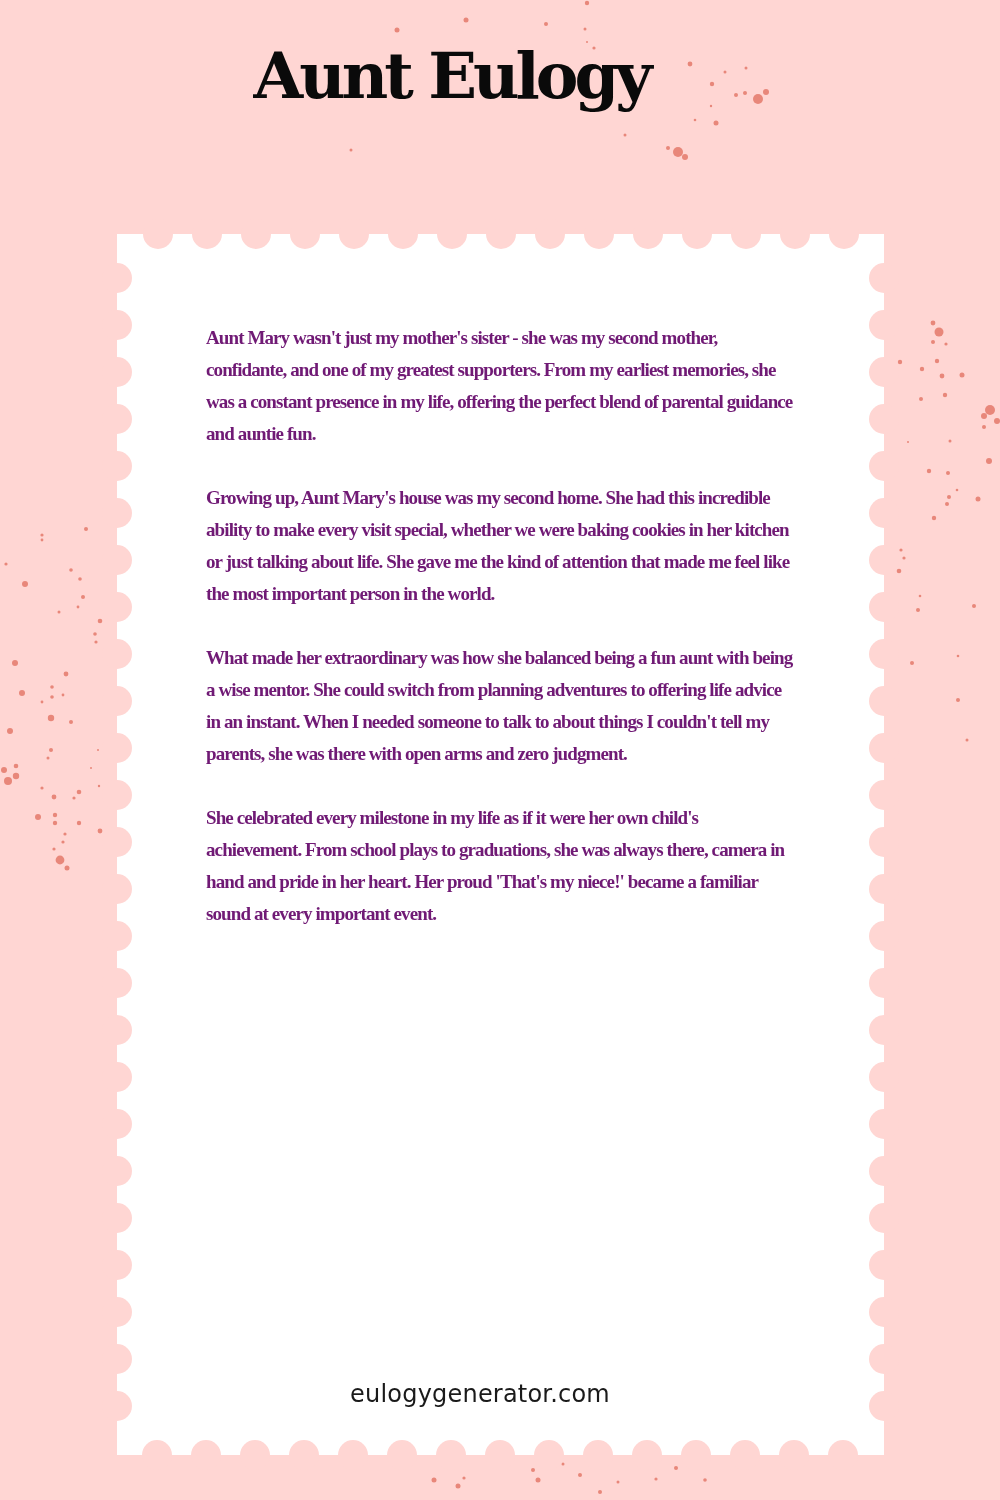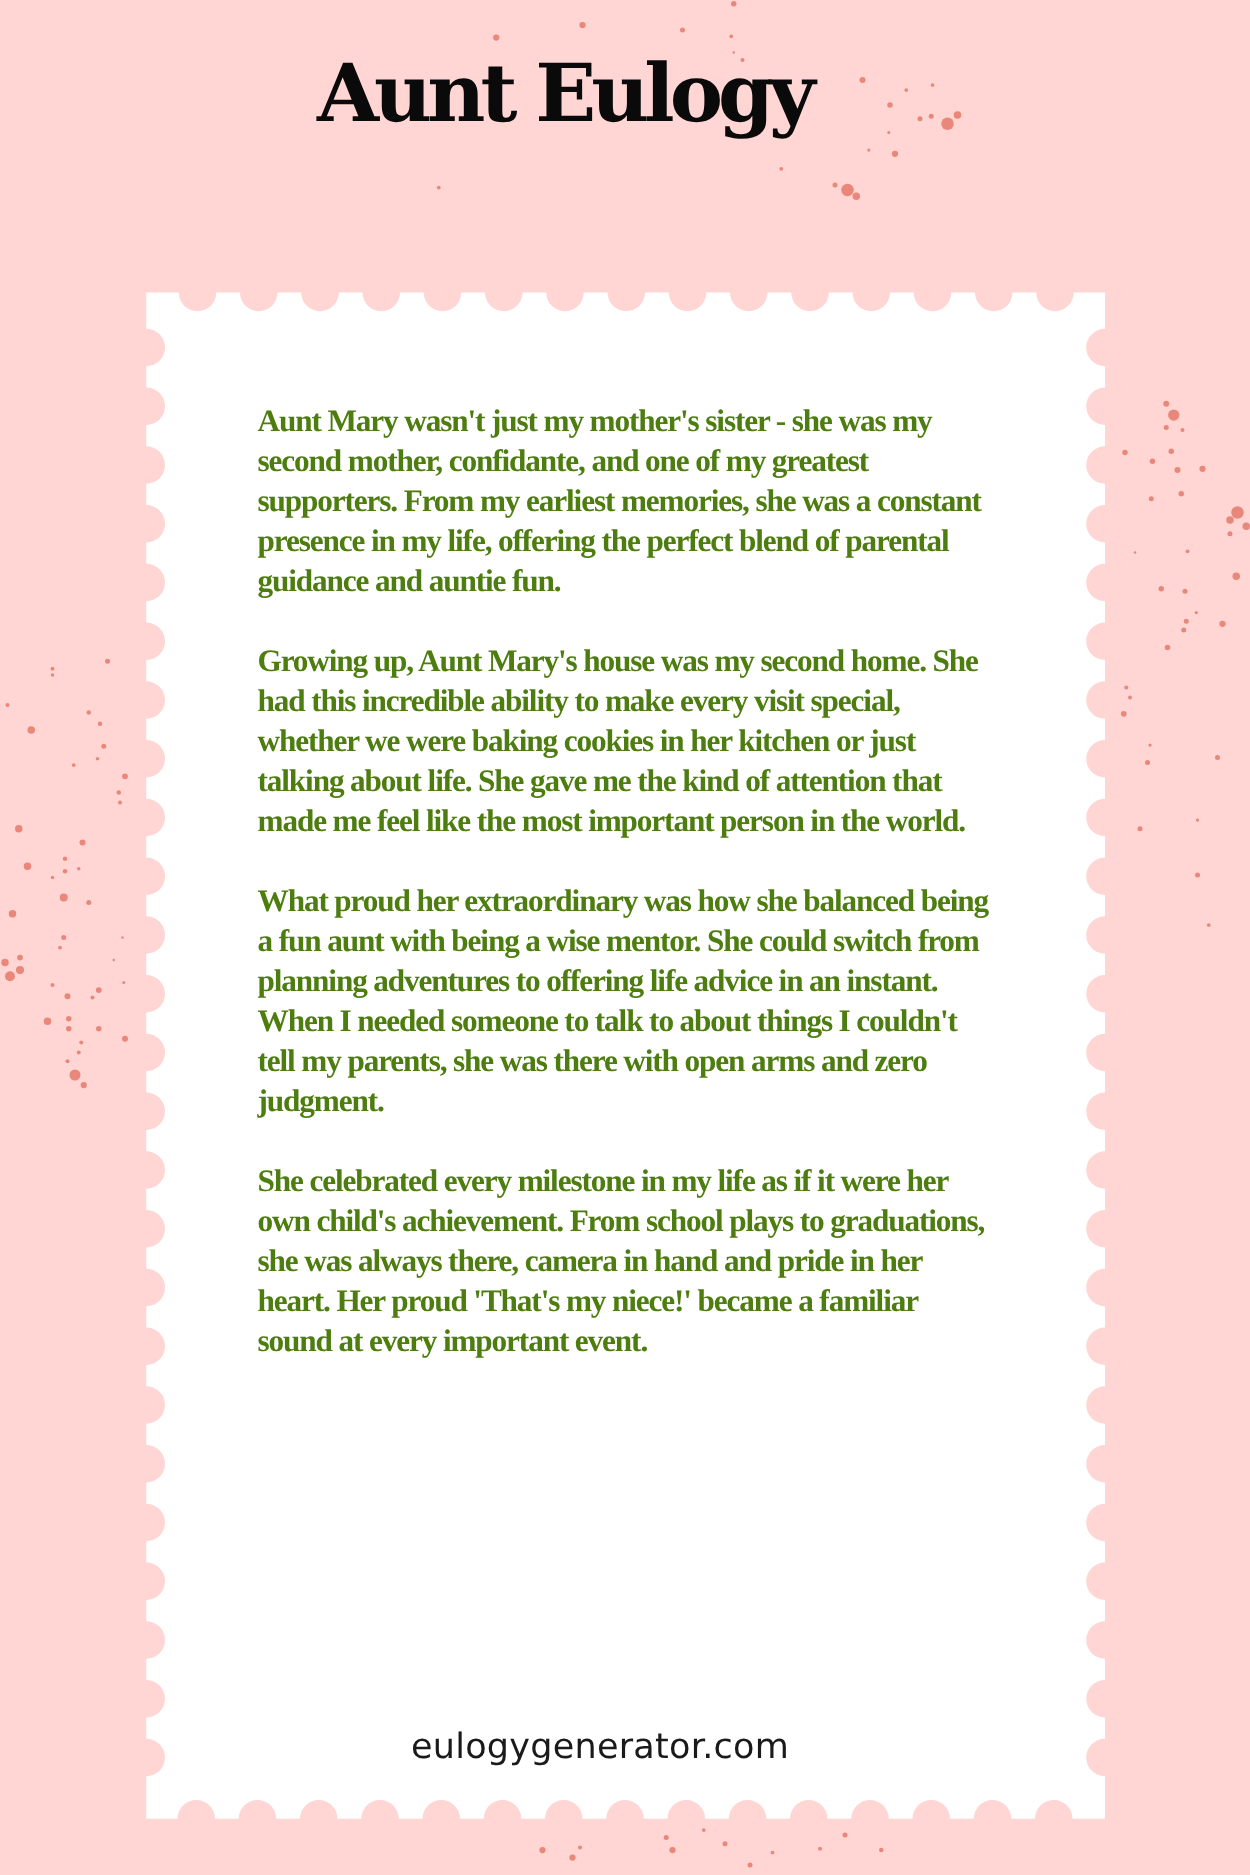--- a/index.html
+++ b/index.html
@@ -16,26 +16,26 @@
   }
   .title span { display: block; }
   .card {
     position: absolute; left: 117px; top: 234px; width: 767px; height: 1221px;
     background: #ffffff;
   }
   .scallops { position: absolute; left: 0; top: 0; width: 1000px; height: 1500px; pointer-events: none; }
   .body-text {
     position: absolute; left: 206px; top: 322px; width: 590px;
     font-family: "Liberation Serif", serif; font-weight: bold;
-    font-size: 25px; line-height: 32px; letter-spacing: -0.9px; color: #4d7c0f;
+    font-size: 19px; line-height: 32px; letter-spacing: -0.9px; color: #701a75;
   }
   .body-text p { margin: 0 0 32px 0; }
   .footer-url {
     position: absolute; left: 300px; top: 1380px; width: 360px; text-align: center;
-    font-family: "DejaVu Sans", sans-serif; font-size: 28px; color: #1a1a1a; letter-spacing: 0.2px;
+    font-family: "DejaVu Sans", sans-serif; font-size: 24px; color: #1a1a1a; letter-spacing: 0.2px;
   }
 </style>
 </head>
 <body>
 
 <svg class="splatter" viewBox="0 0 1000 1500">
   <g fill="#E8877A">
 
     <circle cx="397" cy="30" r="2.5"></circle>
       <circle cx="466" cy="20" r="2.5"></circle>
@@ -252,17 +252,17 @@
       <circle cx="117" cy="1359" r="15"></circle>
       <circle cx="884" cy="1359" r="15"></circle>
       <circle cx="117" cy="1406" r="15"></circle>
       <circle cx="884" cy="1406" r="15"></circle>
     </g>
 </svg>
 
 <div class="body-text">
   <p>Aunt Mary wasn't just my mother's sister - she was my second mother, confidante, and one of my greatest supporters. From my earliest memories, she was a constant presence in my life, offering the perfect blend of parental guidance and auntie fun.</p>
   <p>Growing up, Aunt Mary's house was my second home. She had this incredible ability to make every visit special, whether we were baking cookies in her kitchen or just talking about life. She gave me the kind of attention that made me feel like the most important person in the world.</p>
-  <p>What proud her extraordinary was how she balanced being a fun aunt with being a wise mentor. She could switch from planning adventures to offering life advice in an instant. When I needed someone to talk to about things I couldn't tell my parents, she was there with open arms and zero judgment.</p>
+  <p>What made her extraordinary was how she balanced being a fun aunt with being a wise mentor. She could switch from planning adventures to offering life advice in an instant. When I needed someone to talk to about things I couldn't tell my parents, she was there with open arms and zero judgment.</p>
   <p>She celebrated every milestone in my life as if it were her own child's achievement. From school plays to graduations, she was always there, camera in hand and pride in her heart. Her proud 'That's my niece!' became a familiar sound at every important event.</p>
 </div>
 
 <div class="footer-url">eulogygenerator.com</div>
 
 </body></html>

